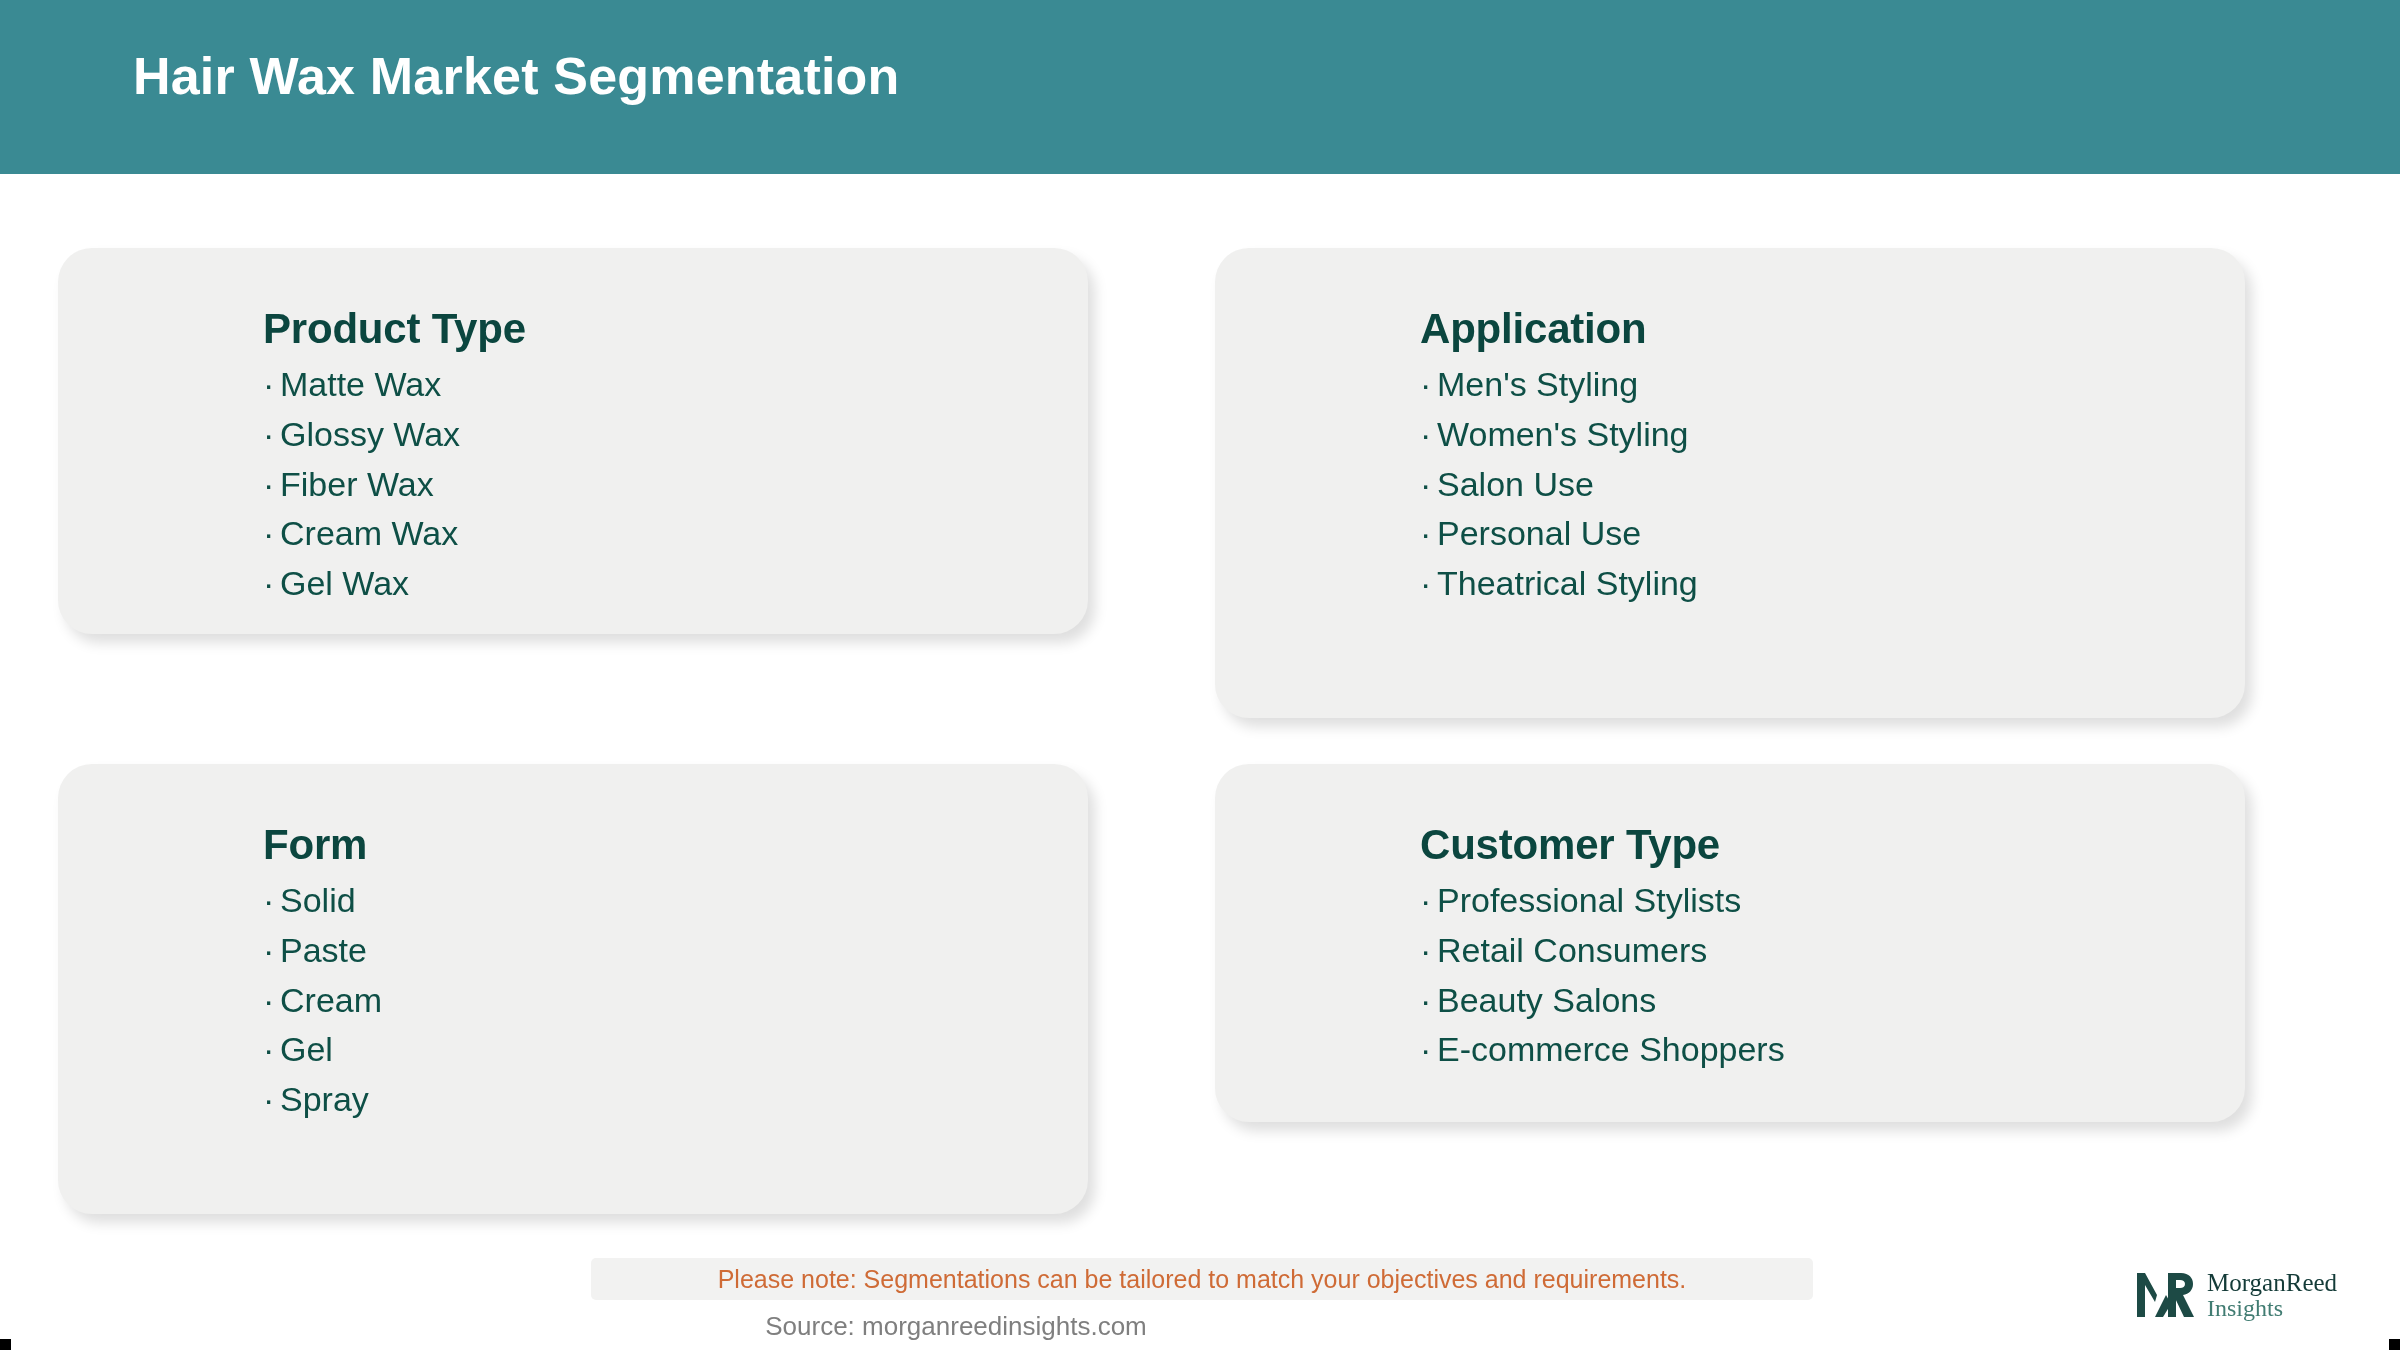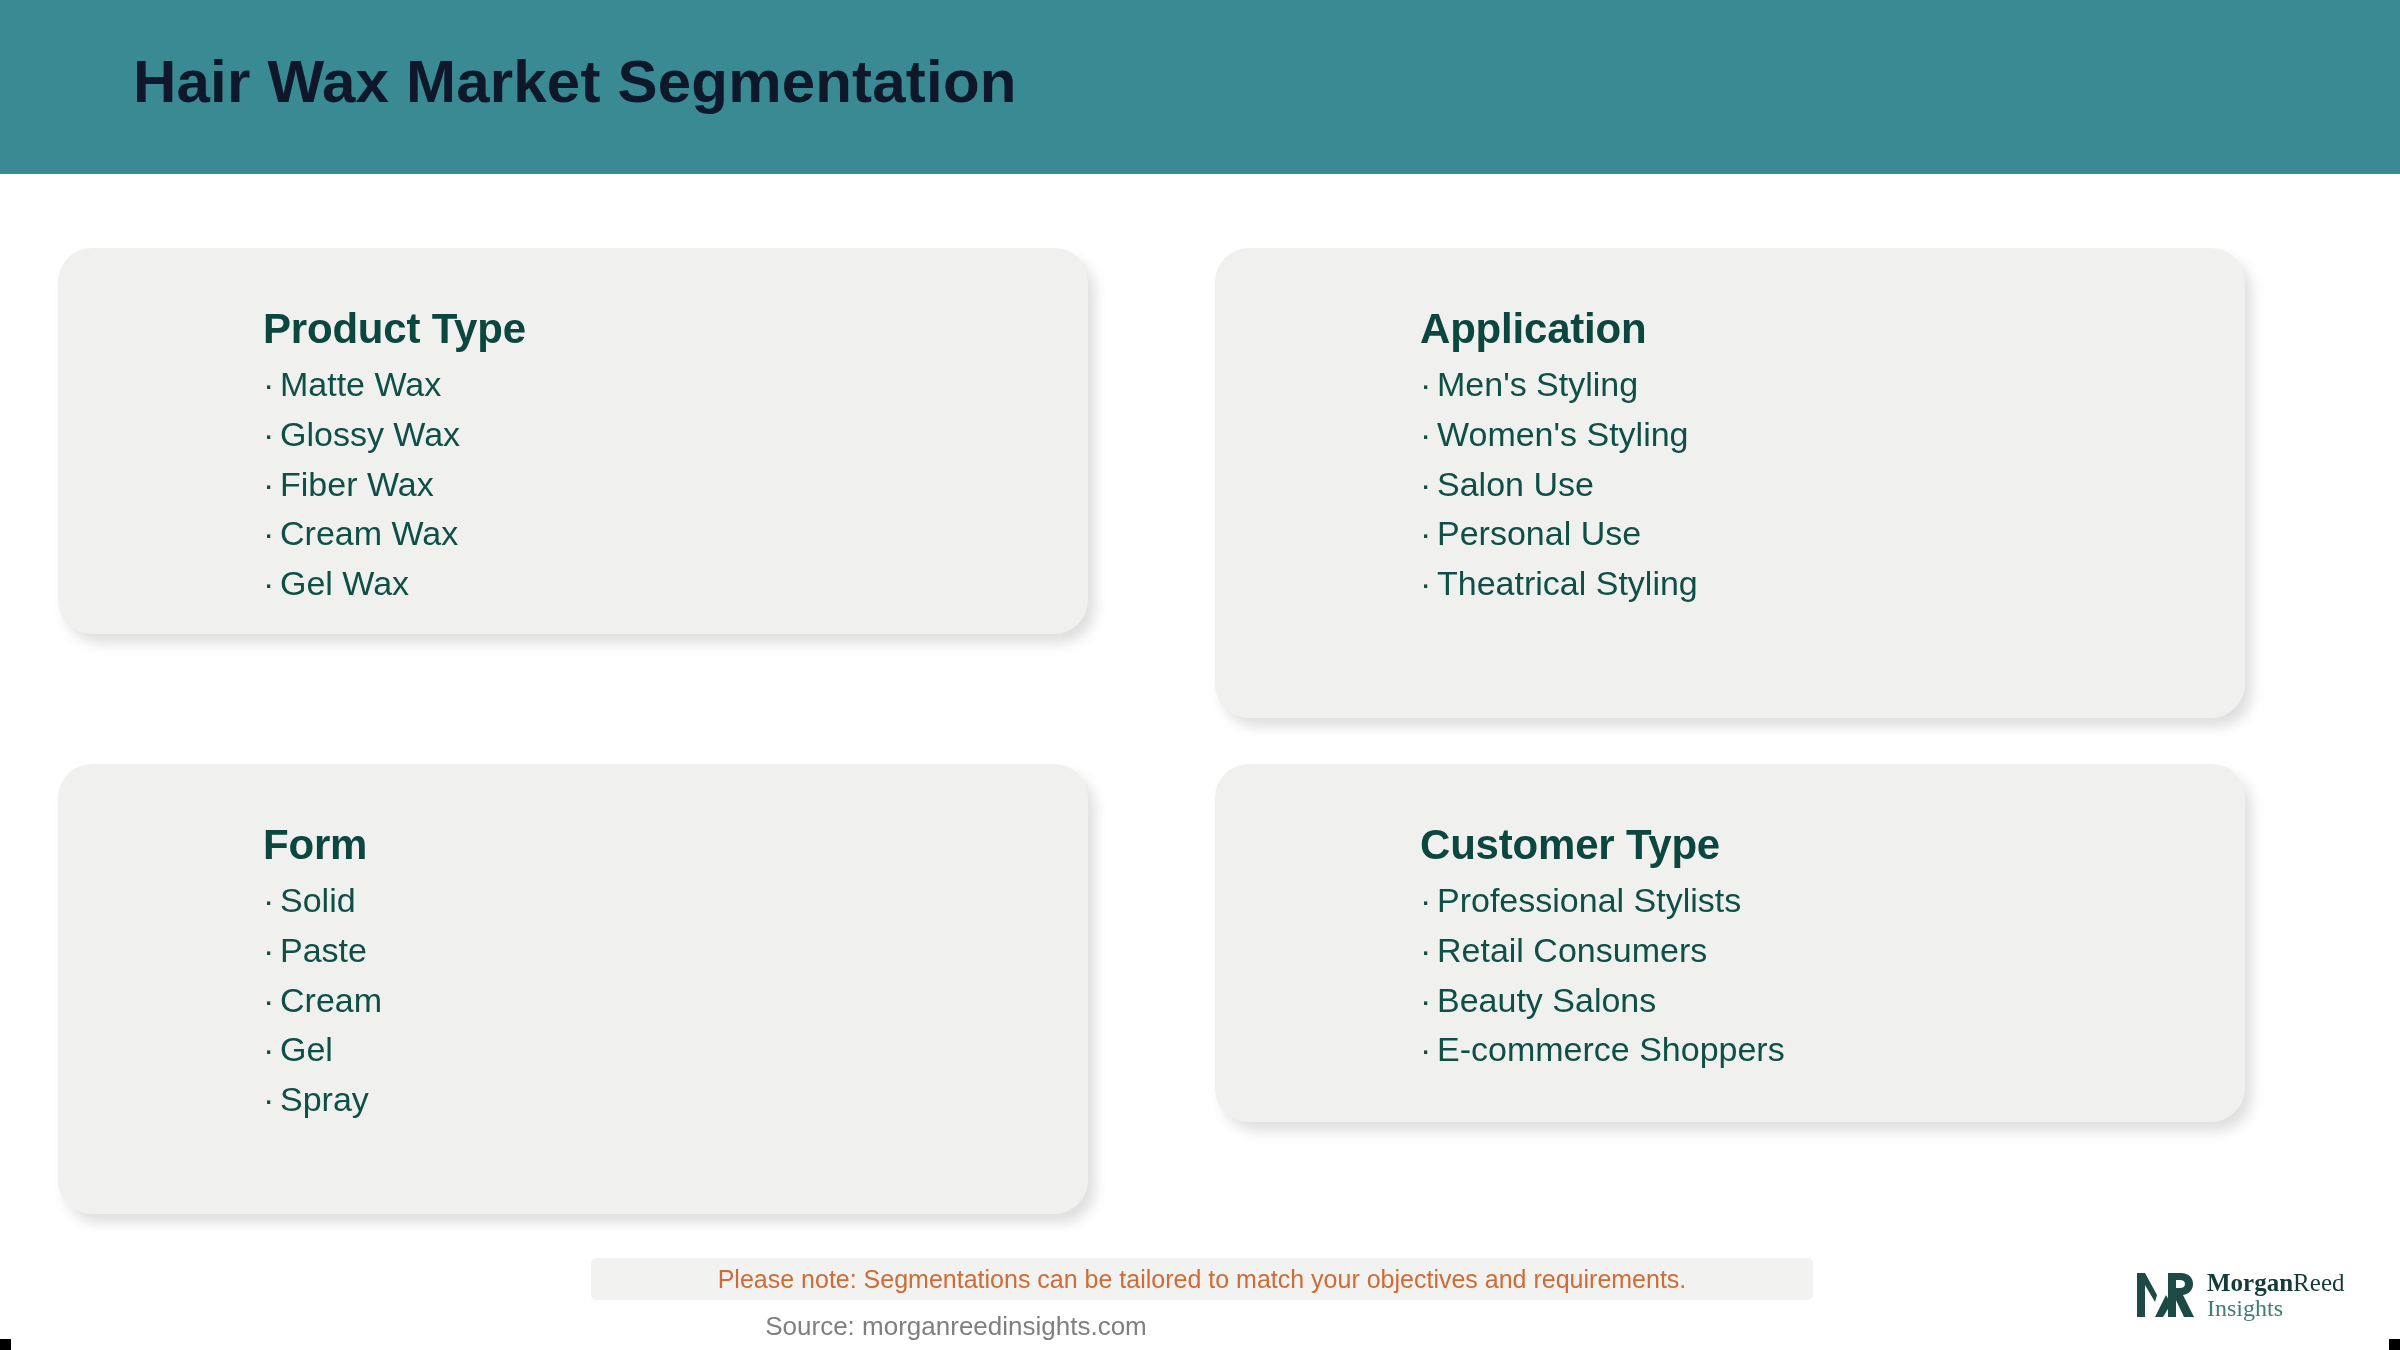--- a/index.html
+++ b/index.html
@@ -22,23 +22,23 @@
     top: 0;
     width: 2400px;
     height: 174px;
     background: #3a8a93;
     box-sizing: border-box;
   }
   .header-title {
     position: absolute;
     left: 133px;
     top: 44px;
-    font-size: 60px;
+    font-size: 52px;
     font-weight: bold;
-    color: #0f172a;
+    color: #ffffff;
     letter-spacing: 0.2px;
     white-space: nowrap;
     line-height: 1.25;
   }
 
   
   .cards-area {
     position: absolute;
     left: 0;
     top: 174px;
@@ -147,21 +147,21 @@
     flex-direction: column;
     justify-content: center;
     line-height: 1.02;
   }
   .logo-line-1 {
     font-family: "Liberation Serif", serif;
     font-size: 25px;
     color: #143b38;
     white-space: nowrap;
   }
-  .logo-line-1 .lw-bold { font-weight: bold; margin-top: 28px; }
+  .logo-line-1 .lw-bold { font-weight: normal; margin-top: 28px; }
   .logo-line-1 .lw-reg  { font-weight: normal; }
   .logo-line-2 {
     font-family: "Liberation Serif", serif;
     font-size: 24px;
     color: #417c72;
     white-space: nowrap;
   }
 
   
   .corner-mark {

